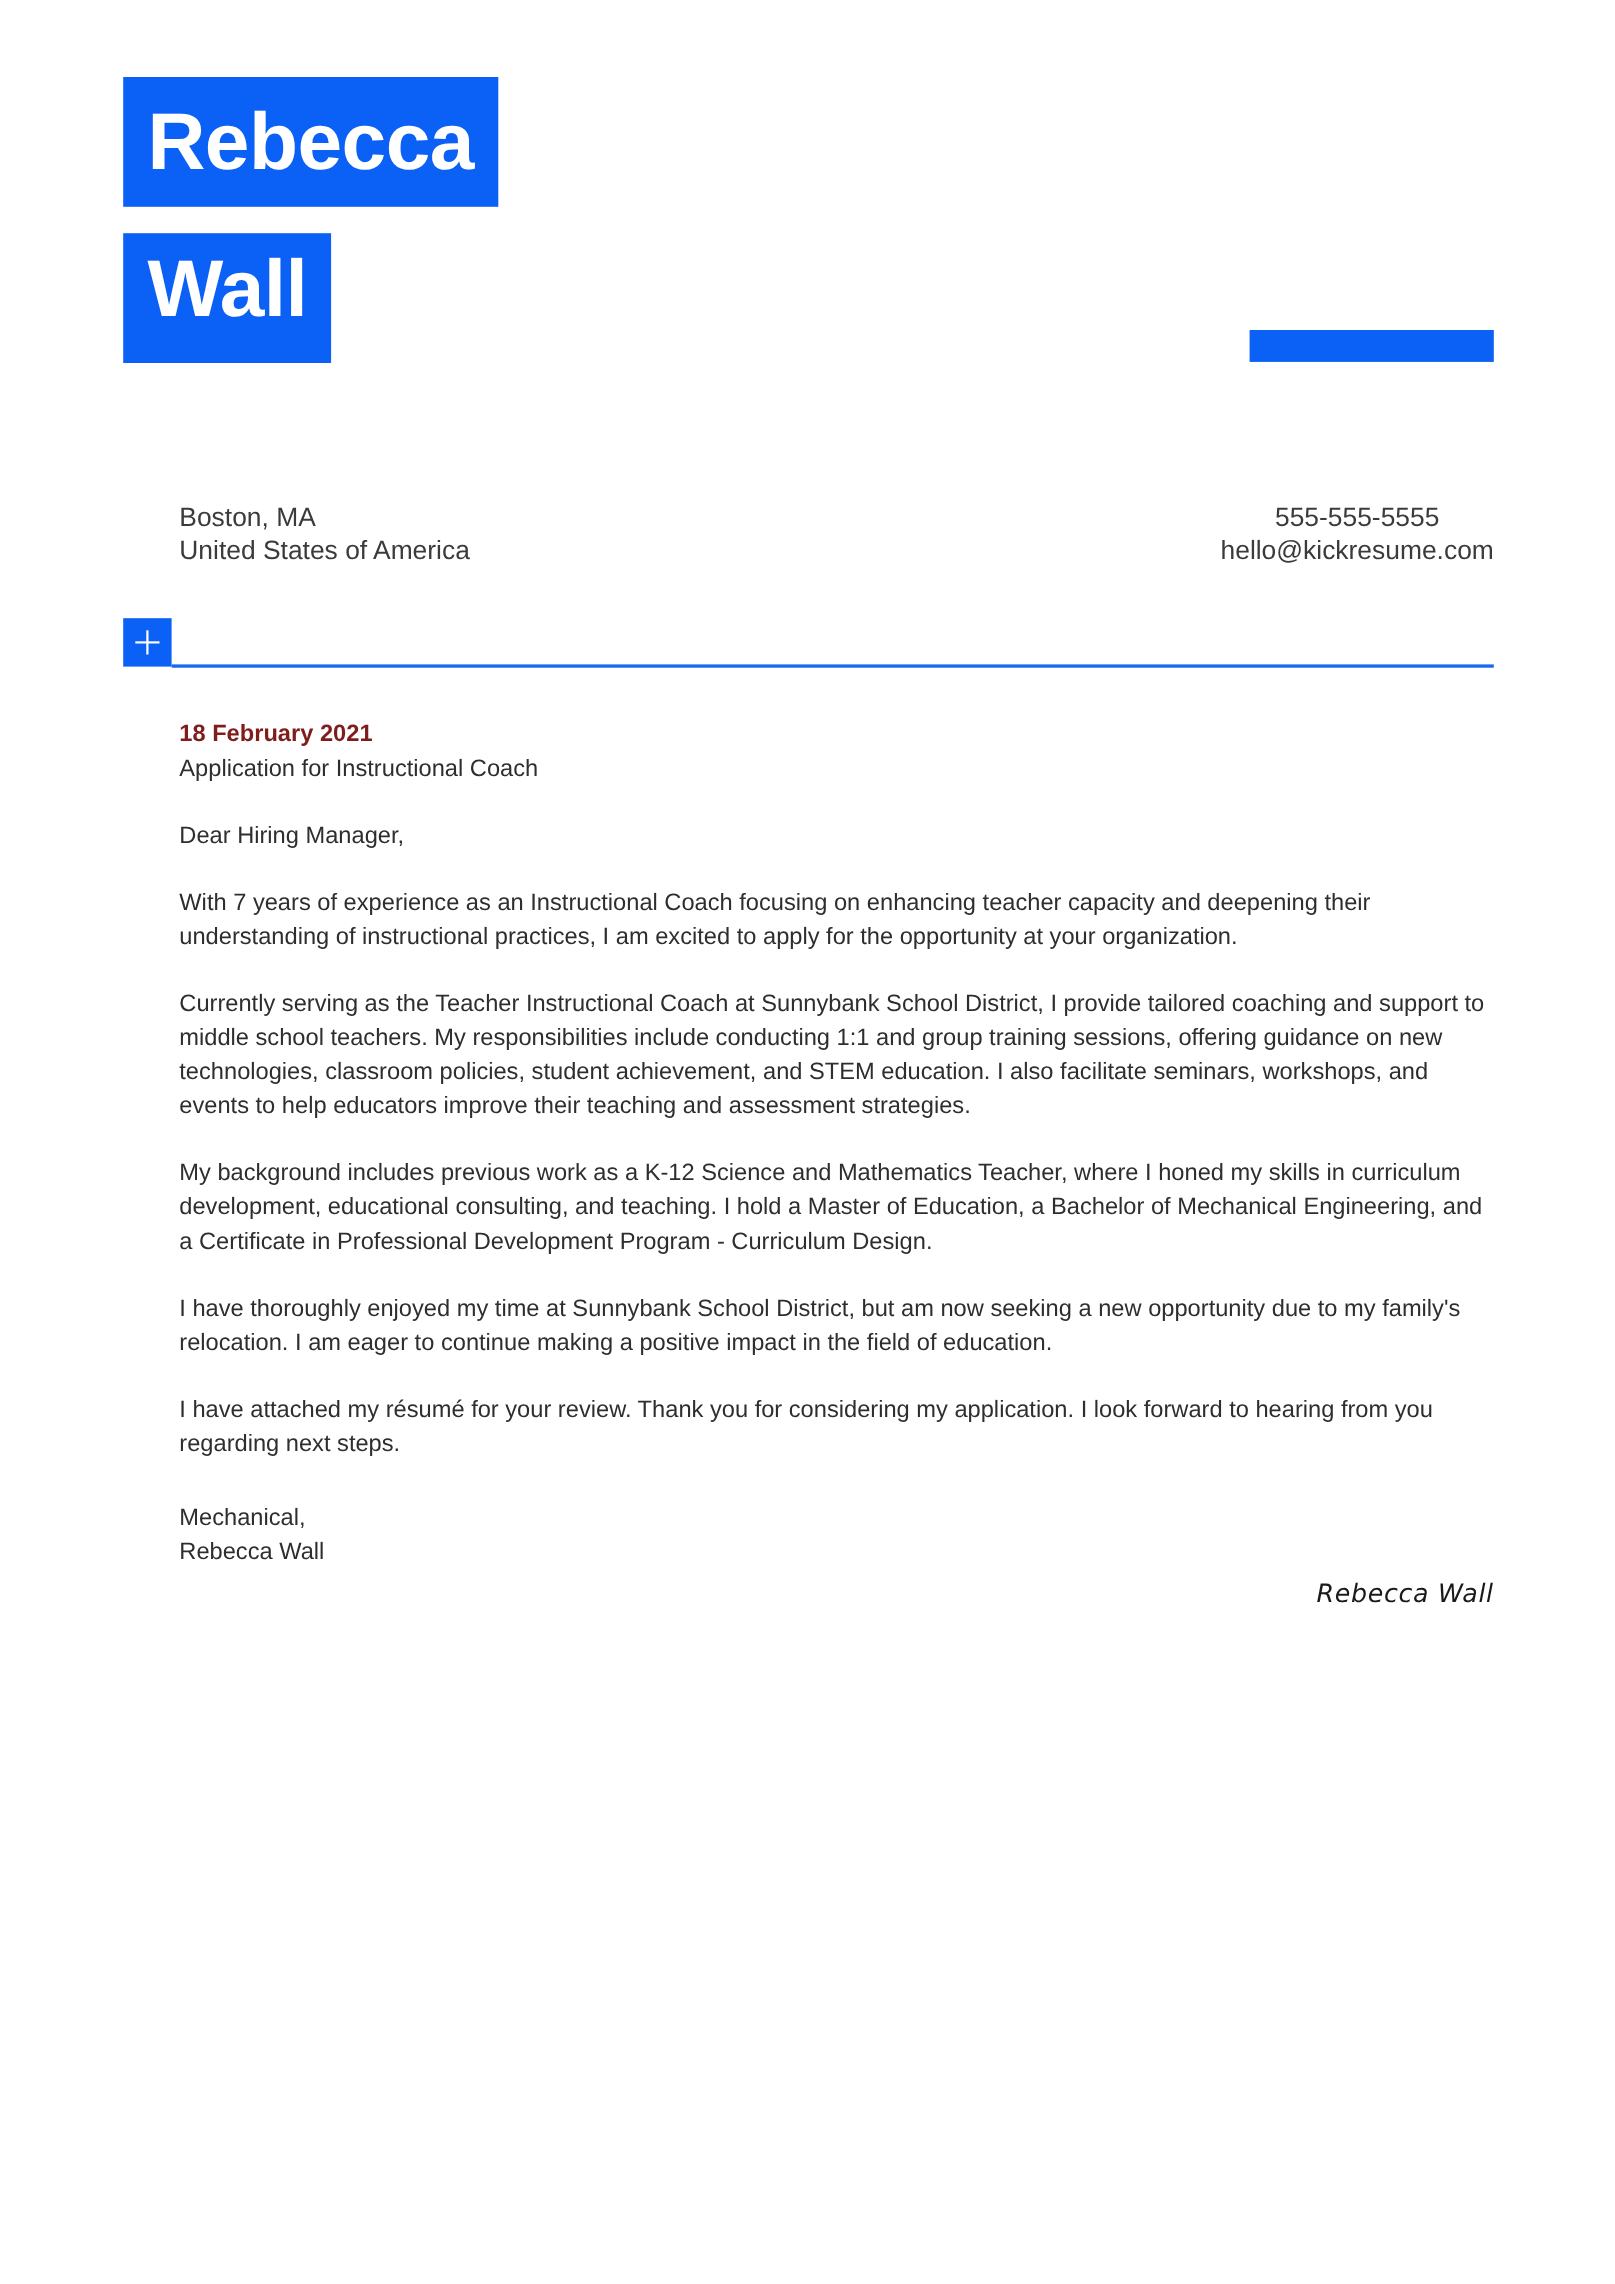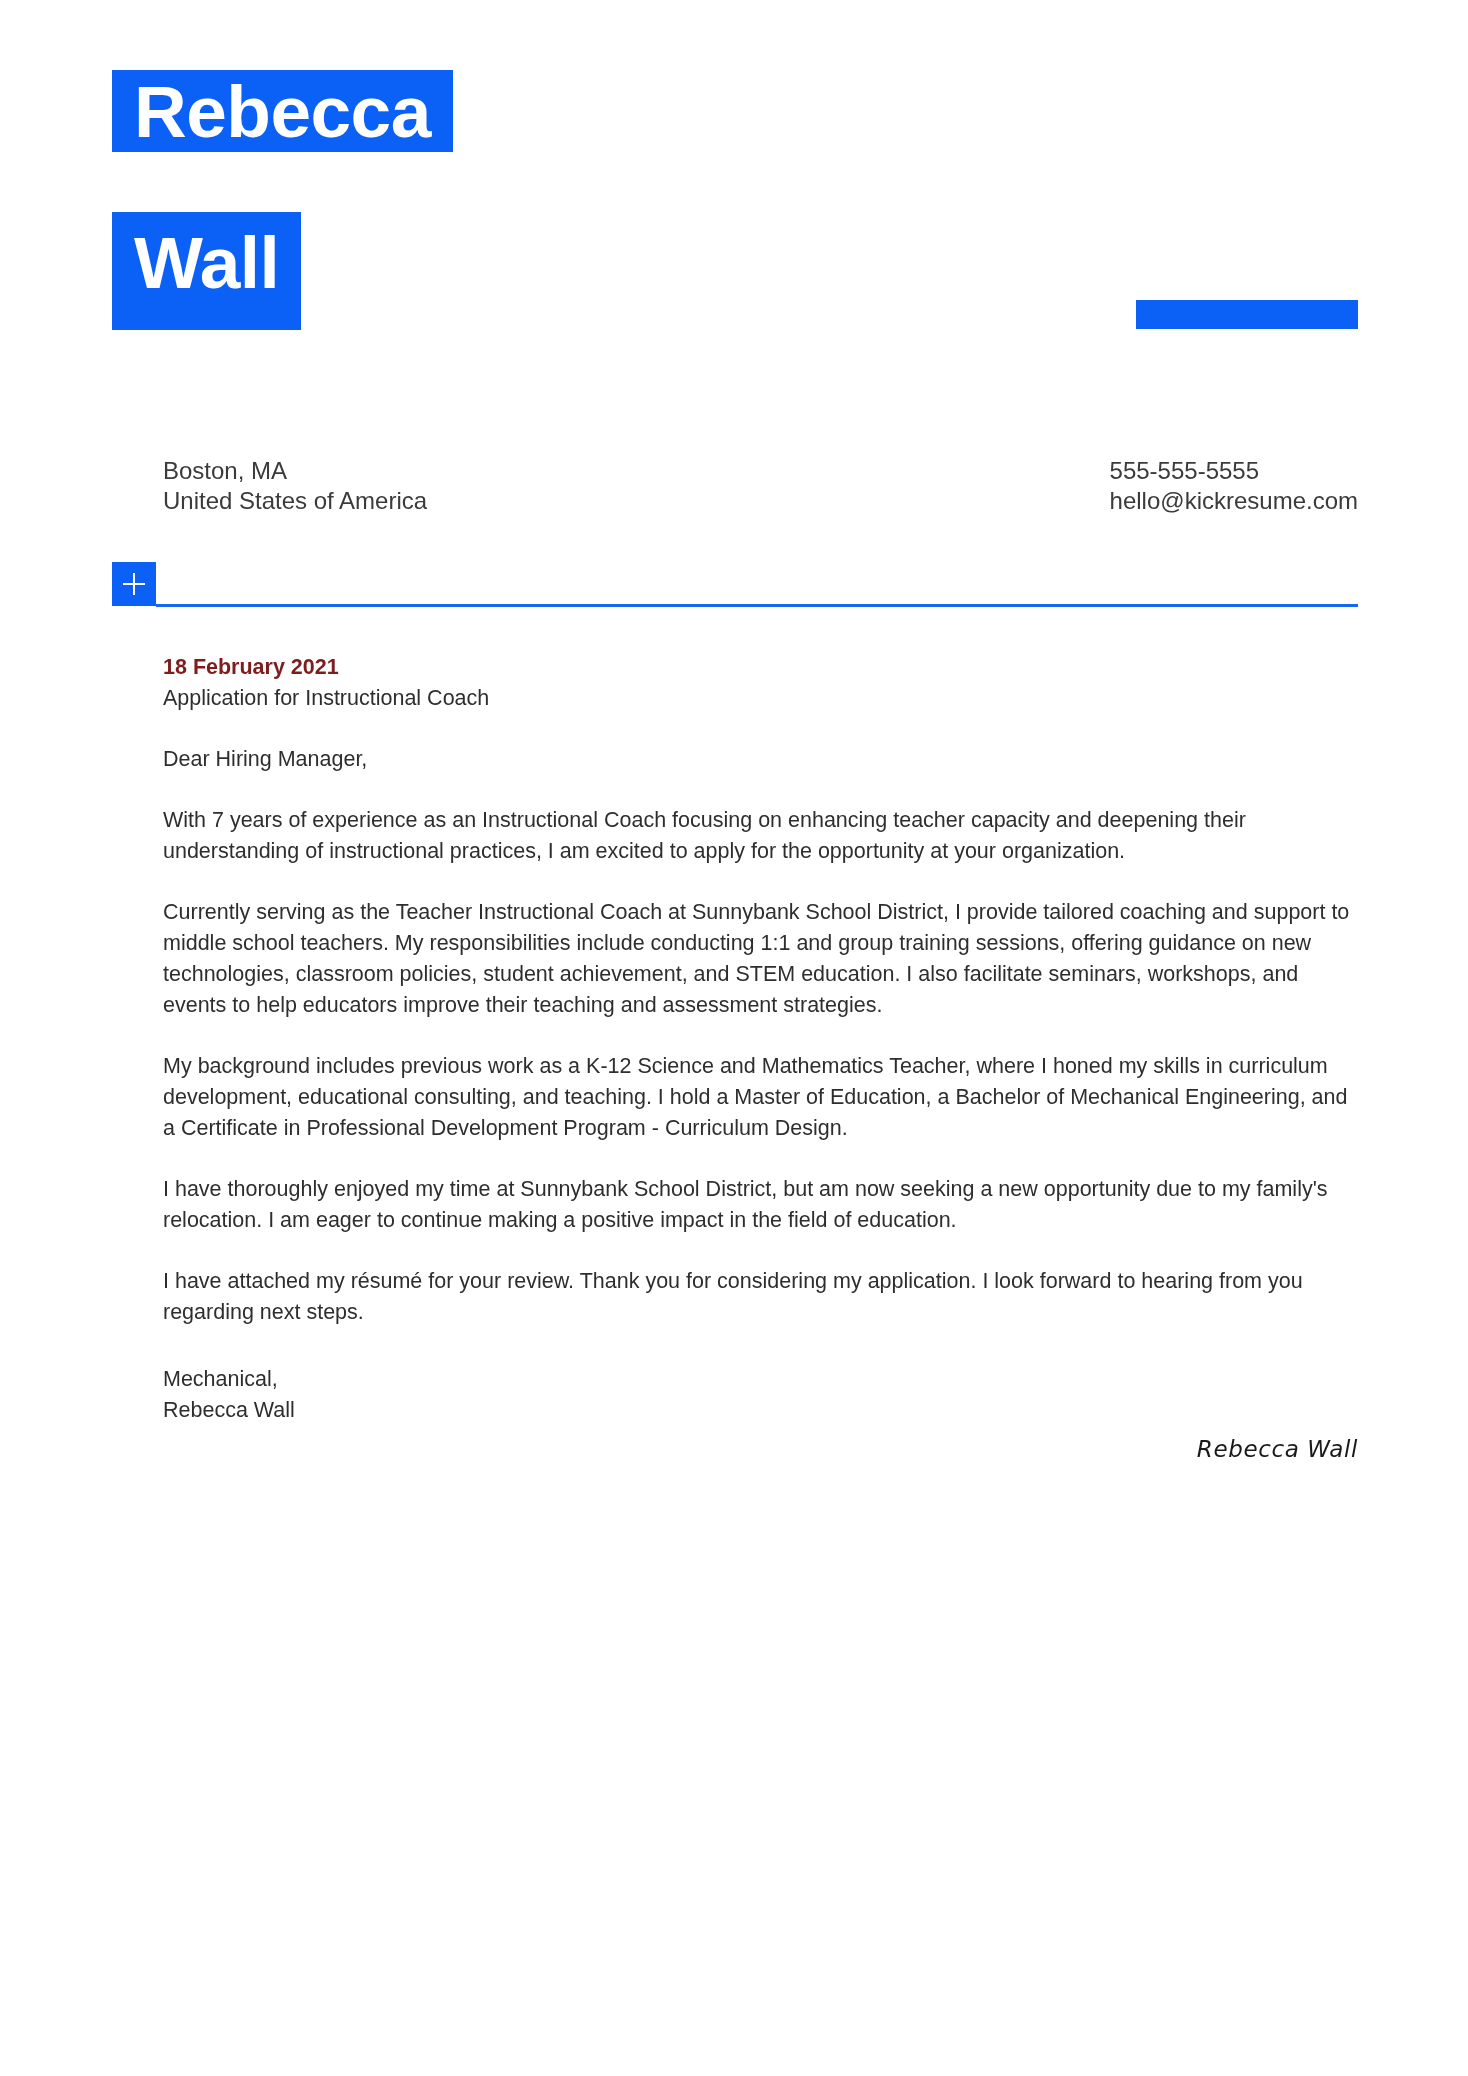--- a/index.html
+++ b/index.html
@@ -26,21 +26,21 @@
     color: #ffffff;
     font-weight: bold;
     letter-spacing: -0.5px;
     display: flex;
     align-items: center;
     box-sizing: border-box;
   }
   .name-first {
     left: 112px;
     top: 70px;
-    height: 82px;
+    height: 118px;
     padding: 0 22px 0 22px;
     font-size: 73px;
     line-height: 1;
   }
   .name-last {
     left: 112px;
     top: 212px;
     height: 118px;
     padding: 0 22px 17px 22px;
     font-size: 73px;
@@ -64,21 +64,21 @@
     top: 456px;
     width: 1195px;
     display: flex;
     justify-content: space-between;
     align-items: flex-start;
     font-size: 24px;
     line-height: 30px;
     color: #3b3b3b;
   }
   .contact-left { text-align: left; }
-  .contact-right { text-align: left; }
+  .contact-right { text-align: center; }
   .contact-line { display: block; white-space: nowrap; }
 
   
   .divider-wrap {
     position: absolute;
     left: 112px;
     top: 562px;
     width: 1246px;
     height: 46px;
   }

